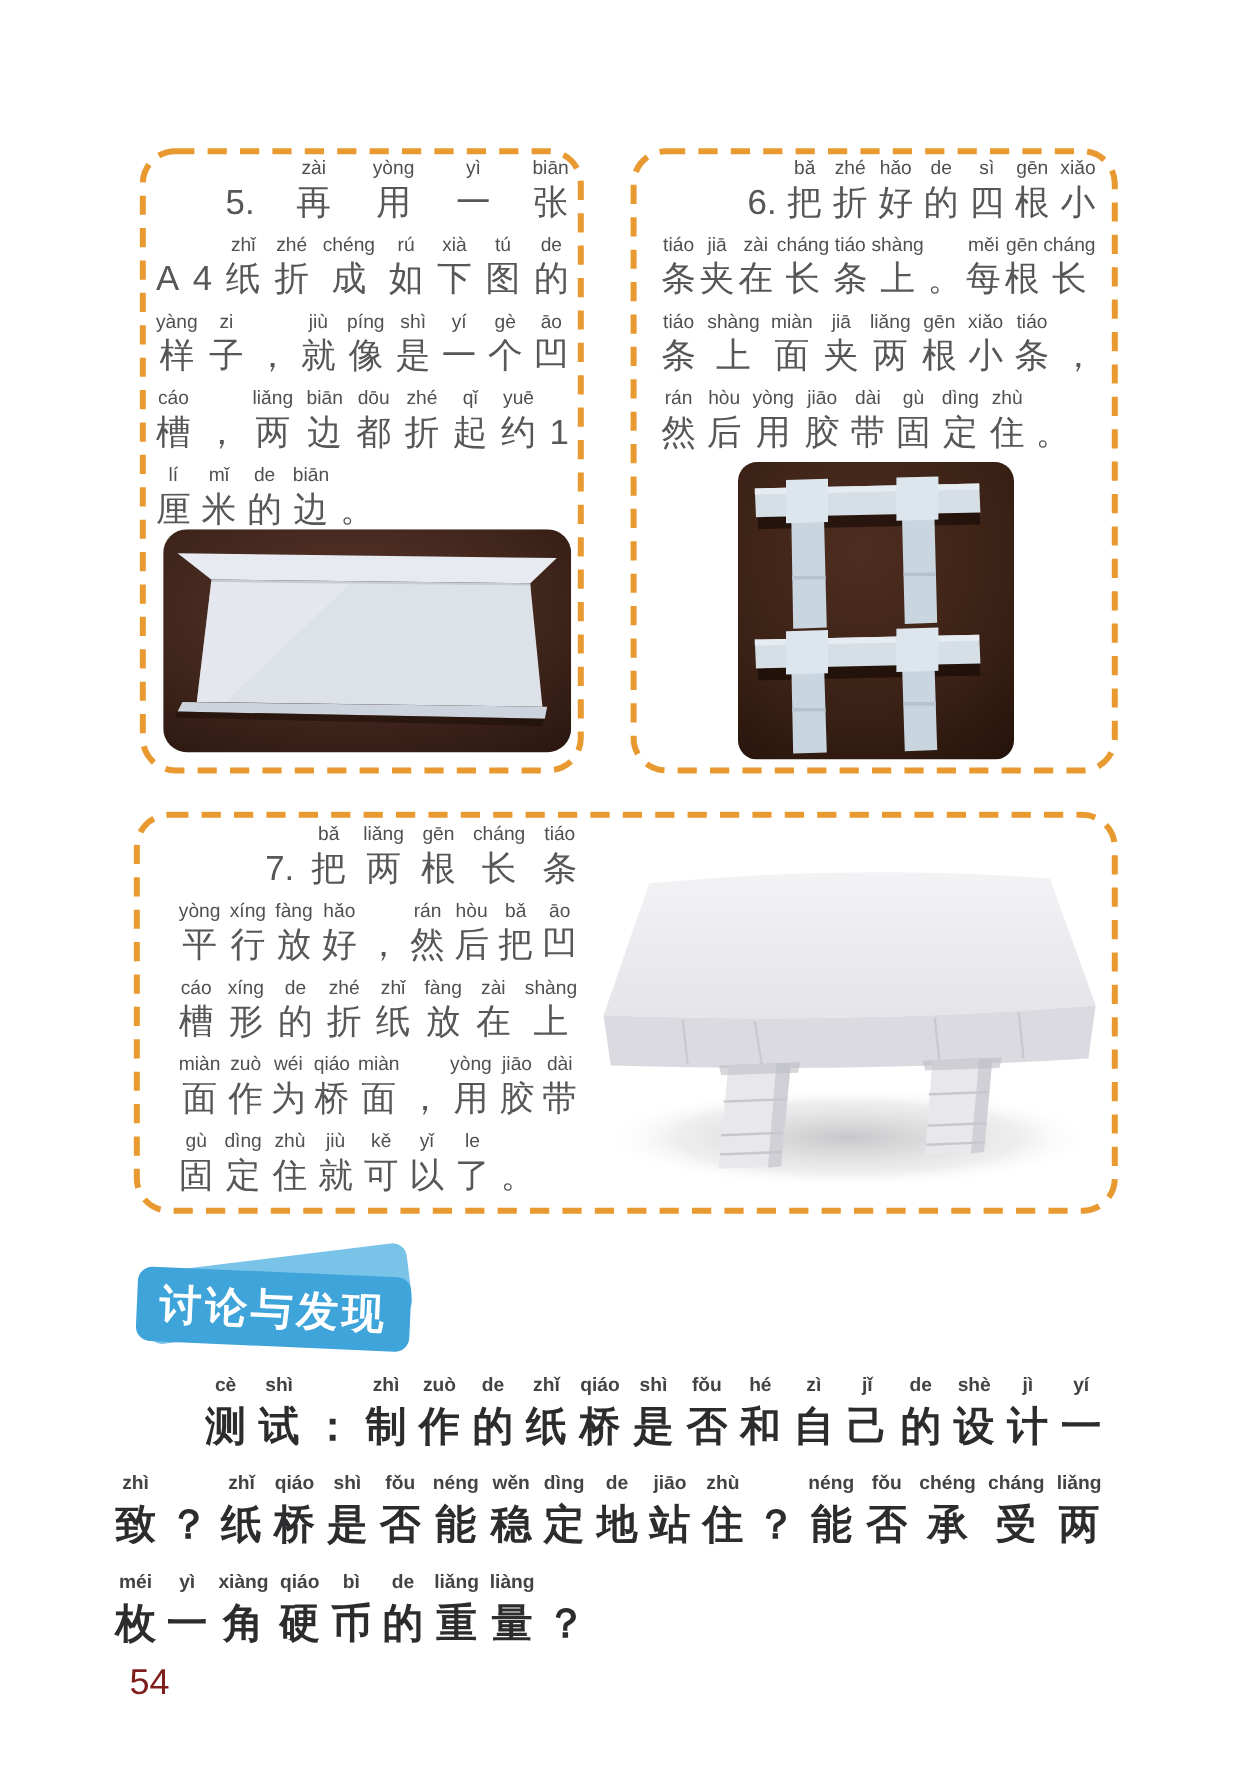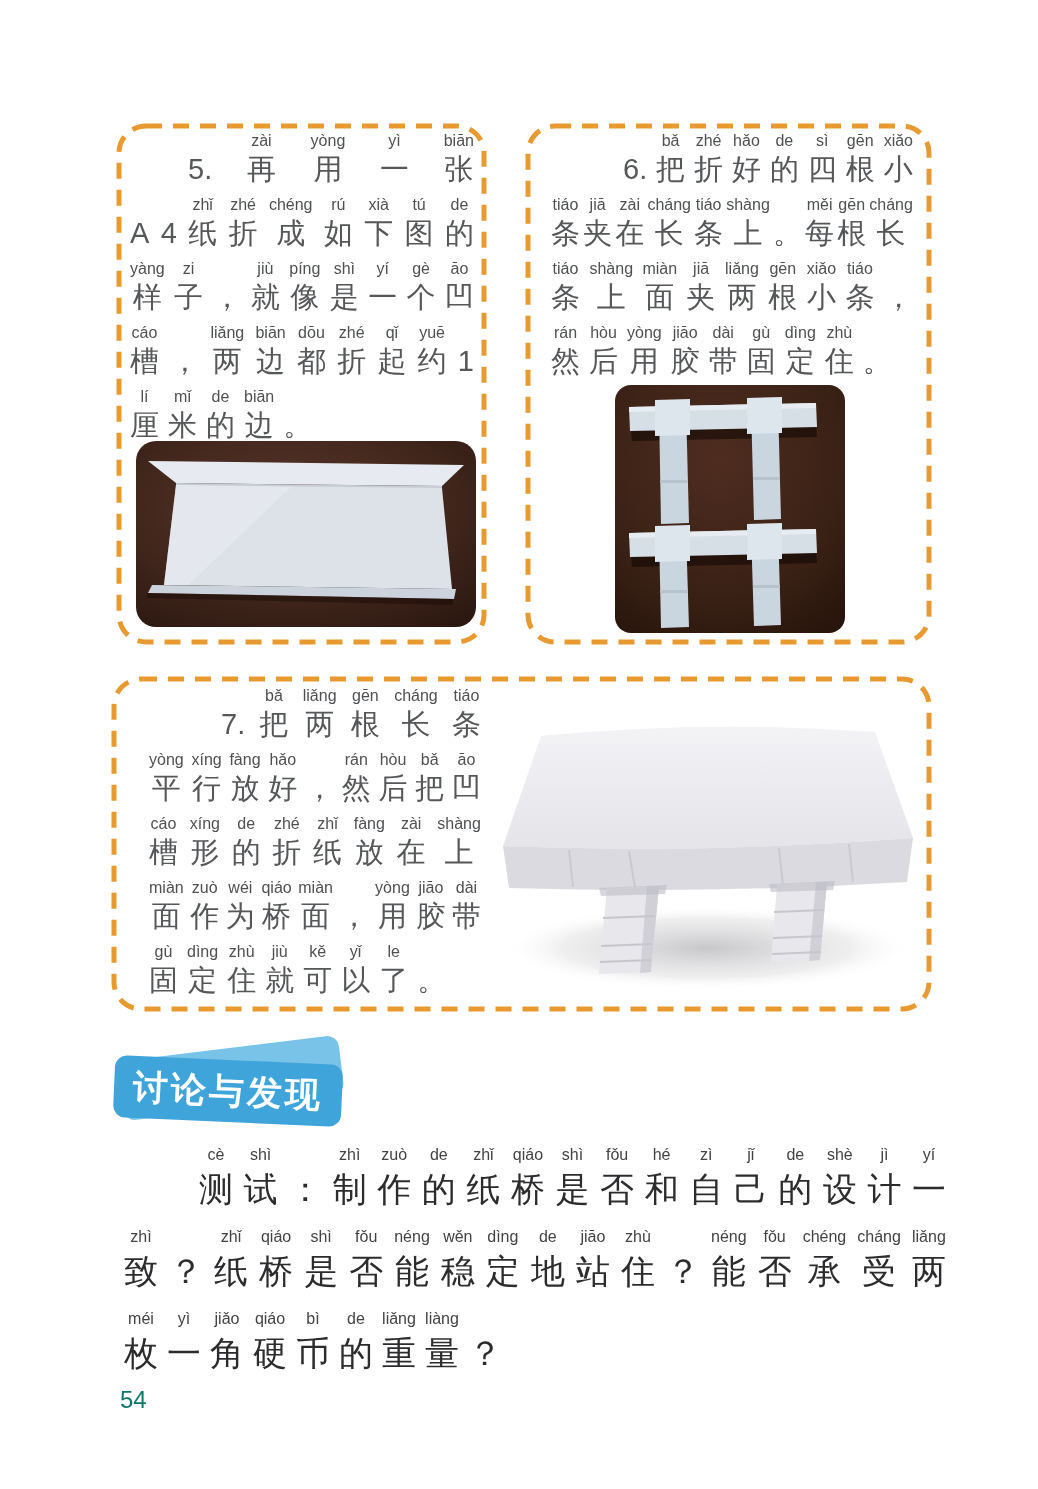--- a/index.html
+++ b/index.html
@@ -20,21 +20,21 @@
   .discussion .line{margin-bottom:12px;}
   .discussion .py{font-size:16px;color:#434345;}
   .discussion .hz{font-family:"Liberation Serif",serif;font-size:34px;line-height:50px;color:#2c2c2e;}
   
   .banner{position:absolute;left:112px;top:1046px;width:236px;height:84px;}
   .banner-back{position:absolute;left:8px;top:2px;width:222px;height:60px;border-radius:12px;
                transform:rotate(-7deg);}
   .banner-front{position:absolute;left:2px;top:14px;width:228px;height:62px;border-radius:12px;
                 transform:rotate(2.5deg);display:flex;align-items:center;justify-content:center;}
   .banner-front span{color:#ffffff;font-weight:bold;font-size:35px;letter-spacing:3px;}
-  .pagenum{position:absolute;left:120px;top:1386px;font-size:24px;color:#0f766e;}
+  .pagenum{position:absolute;left:108px;top:1386px;font-size:30px;color:#7f1d1d;}
 </style>
 </head>
 <body>
 
 <div class="page">
 
   <section class="stepbox" style="left:116px;top:123px;width:371px;height:522px;">
     <svg class="border-svg" width="371" height="522">
       <rect x="3" y="3" width="365" height="516" rx="27" fill="none" stroke="#E8992F" stroke-width="5" stroke-dasharray="16 11"></rect>
     </svg>
@@ -609,21 +609,21 @@
     </svg>
   </section>
 
   <div class="banner">
     <div class="banner-back" style="background:#79C3E9;"></div>
     <div class="banner-front" style="background:#3EA4D9;">
       <span>讨论与发现</span>
     </div>
   </div>
 
-  <div class="discussion lines" style="left:124px;top:1145px;width:822px;">
+  <div class="discussion lines" style="left:96px;top:1145px;width:822px;font-weight:bold;">
       <div class="line fill" style="padding-left: 75px;">
         <span class="unit">
           <span class="py">cè</span>
           <span class="hz">测</span>
         </span>
         <span class="unit">
           <span class="py">shì</span>
           <span class="hz">试</span>
         </span>
         <span class="unit">
@@ -764,21 +764,21 @@
       <div class="line">
         <span class="unit">
           <span class="py">méi</span>
           <span class="hz">枚</span>
         </span>
         <span class="unit">
           <span class="py">yì</span>
           <span class="hz">一</span>
         </span>
         <span class="unit">
-          <span class="py">jiǎo</span>
+          <span class="py">xiàng</span>
           <span class="hz">角</span>
         </span>
         <span class="unit">
           <span class="py">qiáo</span>
           <span class="hz">硬</span>
         </span>
         <span class="unit">
           <span class="py">bì</span>
           <span class="hz">币</span>
         </span>

